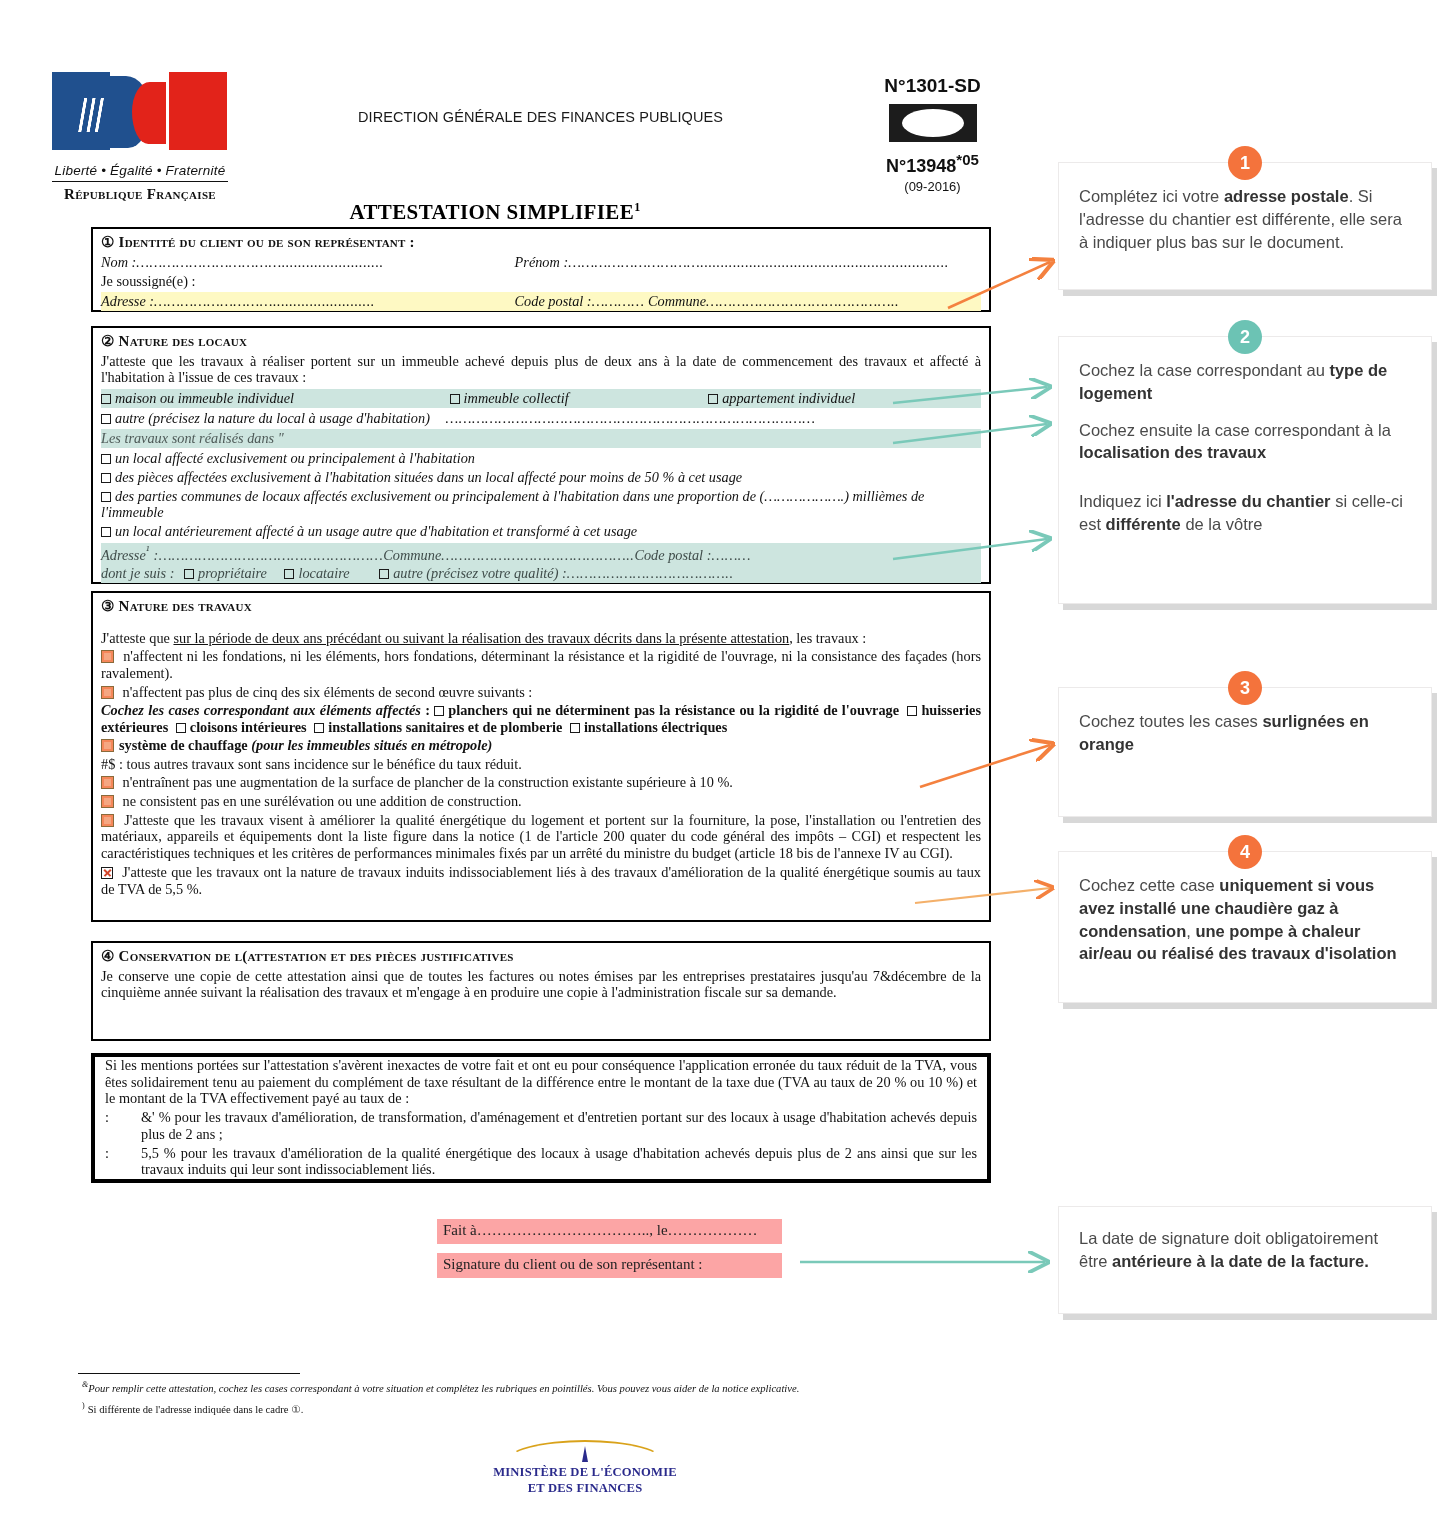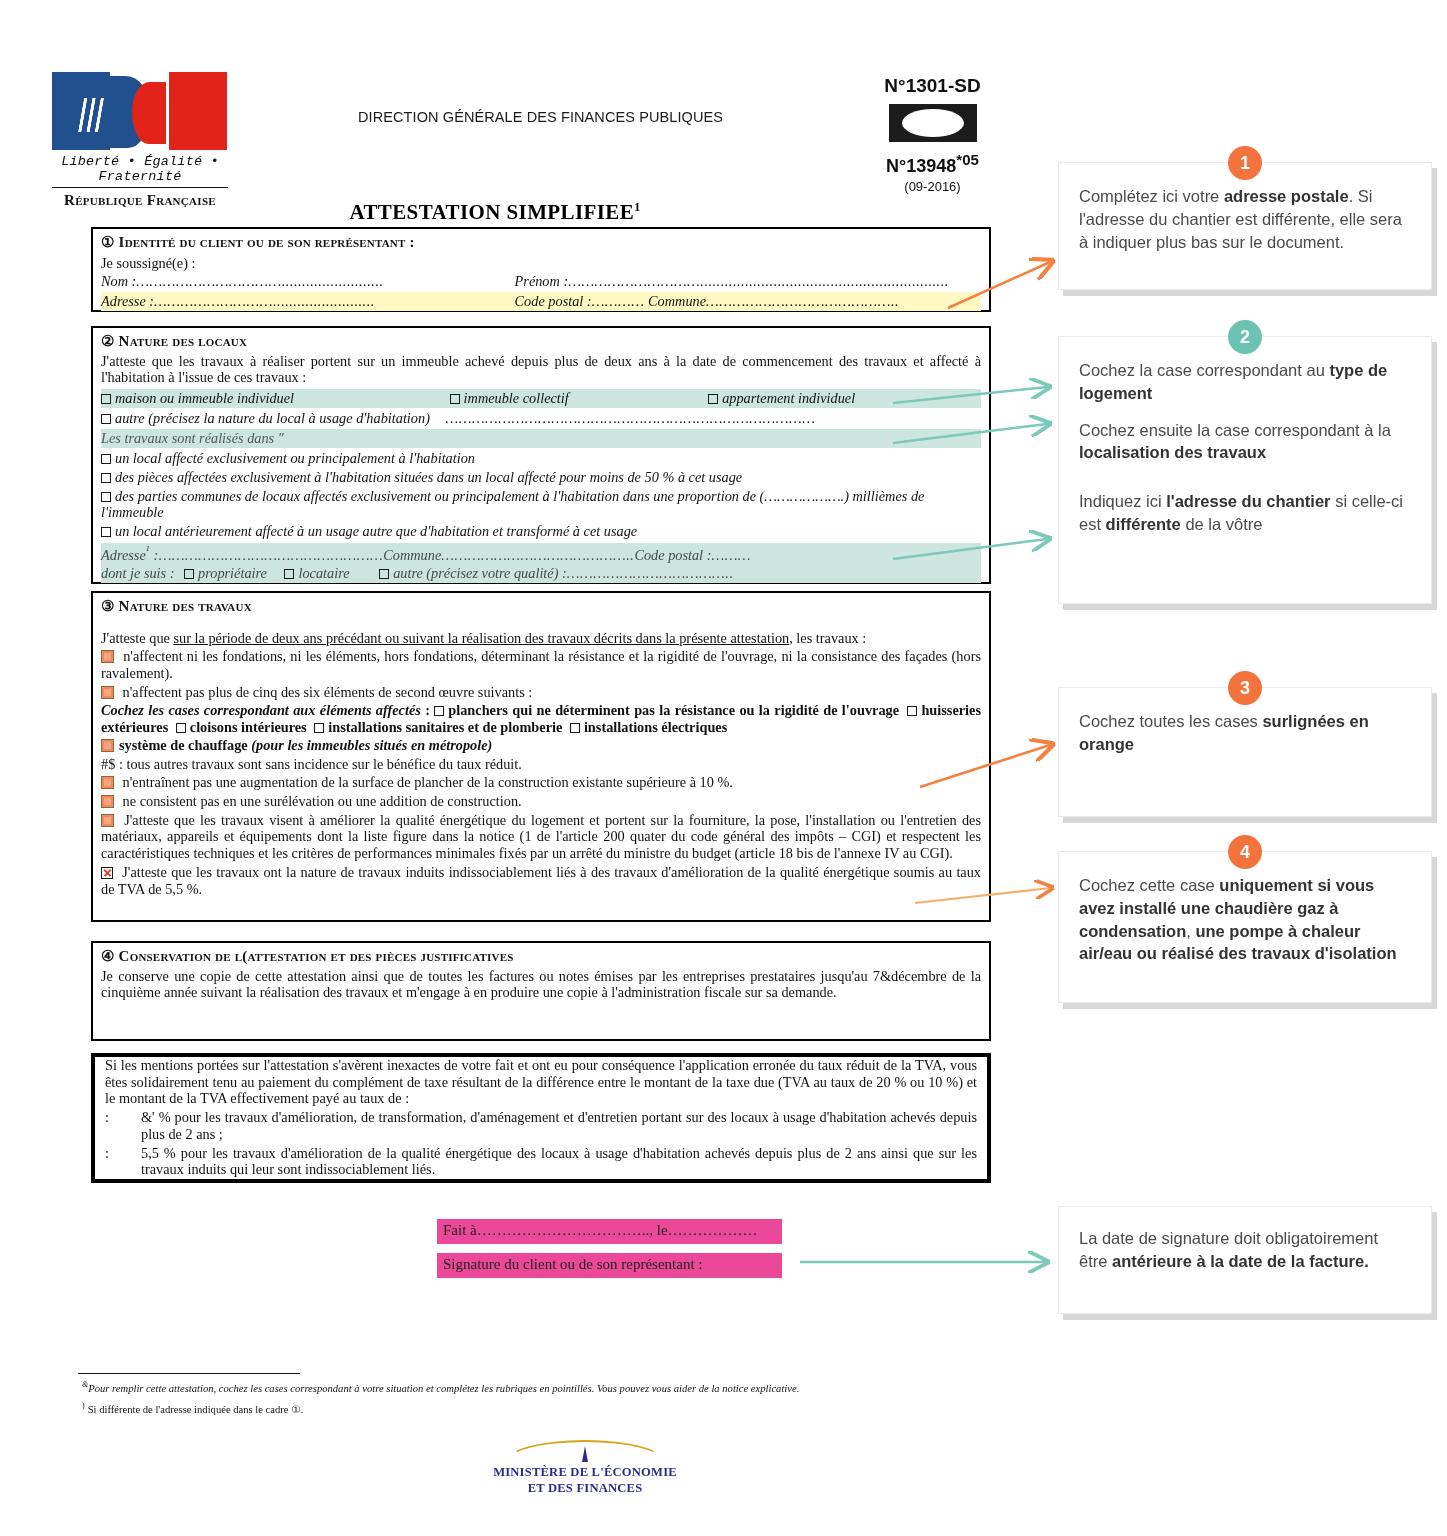--- a/index.html
+++ b/index.html
@@ -30,22 +30,22 @@
     content:"";position:absolute;left:-6px;top:4px;width:46px;height:72px;
     border-radius:0 60% 55% 0/0 55% 60% 0;
     background:#20508e;
   }
   .flag .white:after{
     content:"";position:absolute;left:22px;top:10px;width:34px;height:62px;
     border-radius:60% 0 0 55%/55% 0 0 60%;
     background:#e2231a;
   }
   .devise{
-    font-family:Liberation Mono, monospace;font-style:italic;font-size:13.5px;
-    color:#111;text-align:center;margin-top:4px;letter-spacing:.2px;
+    font-family:Liberation Sans, sans-serif;font-style:italic;font-size:13.5px;
+    color:#111;text-align:center;margin-top:13px;letter-spacing:.2px;
     border-bottom:1px solid #111;padding-bottom:3px;width:176px;
   }
   .rf{
     font-family:"Liberation Serif",serif;font-size:15px;font-weight:bold;
     color:#111;text-align:center;margin-top:4px;width:176px;
     font-variant:small-caps;letter-spacing:.3px;
   }
 
   #dgfip{
     left:358px;top:109px;font-family:"Liberation Sans",sans-serif;
@@ -106,21 +106,21 @@
   .cb-x:before,.cb-x:after{
     content:"";position:absolute;left:1px;top:4.5px;width:9px;height:1.6px;background:#d4452b;
   }
   .cb-x:before{transform:rotate(45deg);}
   .cb-x:after{transform:rotate(-45deg);}
   .hl-or-line{background:#fef9c3;display:block;}
   .hl-te-line{background:#cde5df;display:block;}
 
   
   .signbox{position:absolute;left:437px;font-family:"Liberation Serif",serif;font-size:15px;color:#222;}
-  .signbox .ln{background:#ec4899;padding:3px 6px 5px 6px;display:block;}
+  .signbox .ln{background:#fca5a5;padding:3px 6px 5px 6px;display:block;}
 
   
   #fnrule{position:absolute;left:78px;top:1373px;width:222px;height:0;border-top:1.6px solid #111;}
   .fn{position:absolute;left:82px;font-family:"Liberation Serif",serif;font-size:10.6px;color:#111;}
   .fn sup{font-size:8px;}
 
   
   #minfoot{position:absolute;left:490px;top:1440px;width:190px;text-align:center;}
   #minfoot .arc{width:160px;height:22px;margin:0 auto;position:relative;}
   #minfoot .arc:before{
@@ -187,29 +187,29 @@
   <div class="num-date">(09-2016)</div>
 </div>
 
 <div class="abs" id="doctitle"><span>ATTESTATION SIMPLIFIEE</span><sup>1</sup></div>
 
 <div class="fbox" style="top:227px;width:900px;height:85px;">
   <div class="sec-head">
     <span class="circnum">①</span>
     <span>Identité du client ou de son représentant :</span>
   </div>
-  <div style="margin-top:3px;">Je soussigné(e) :</div>
   <div style="margin-top:2px;">
     <span class="it" style="display:inline-block;width:410px;">
       <span>Nom :</span><span class="dots">…………………………….........................</span>
     </span>
     <span class="it">
       <span>Prénom :</span><span class="dots">………………………….............................................................</span>
     </span>
   </div>
+  <div style="margin-top:3px;">Je soussigné(e) :</div>
   <div class="hl-or-line" style="margin-top:2px;padding:1px 0 1px 0;">
     <span class="it" style="display:inline-block;width:410px;">
       <span>Adresse :</span><span class="dots">……………………….........................</span>
     </span>
     <span class="it">
       <span>Code postal :</span><span class="dots">…………</span>
       <span>Commune</span><span class="dots">……………………………………..</span>
     </span>
   </div>
 </div>

